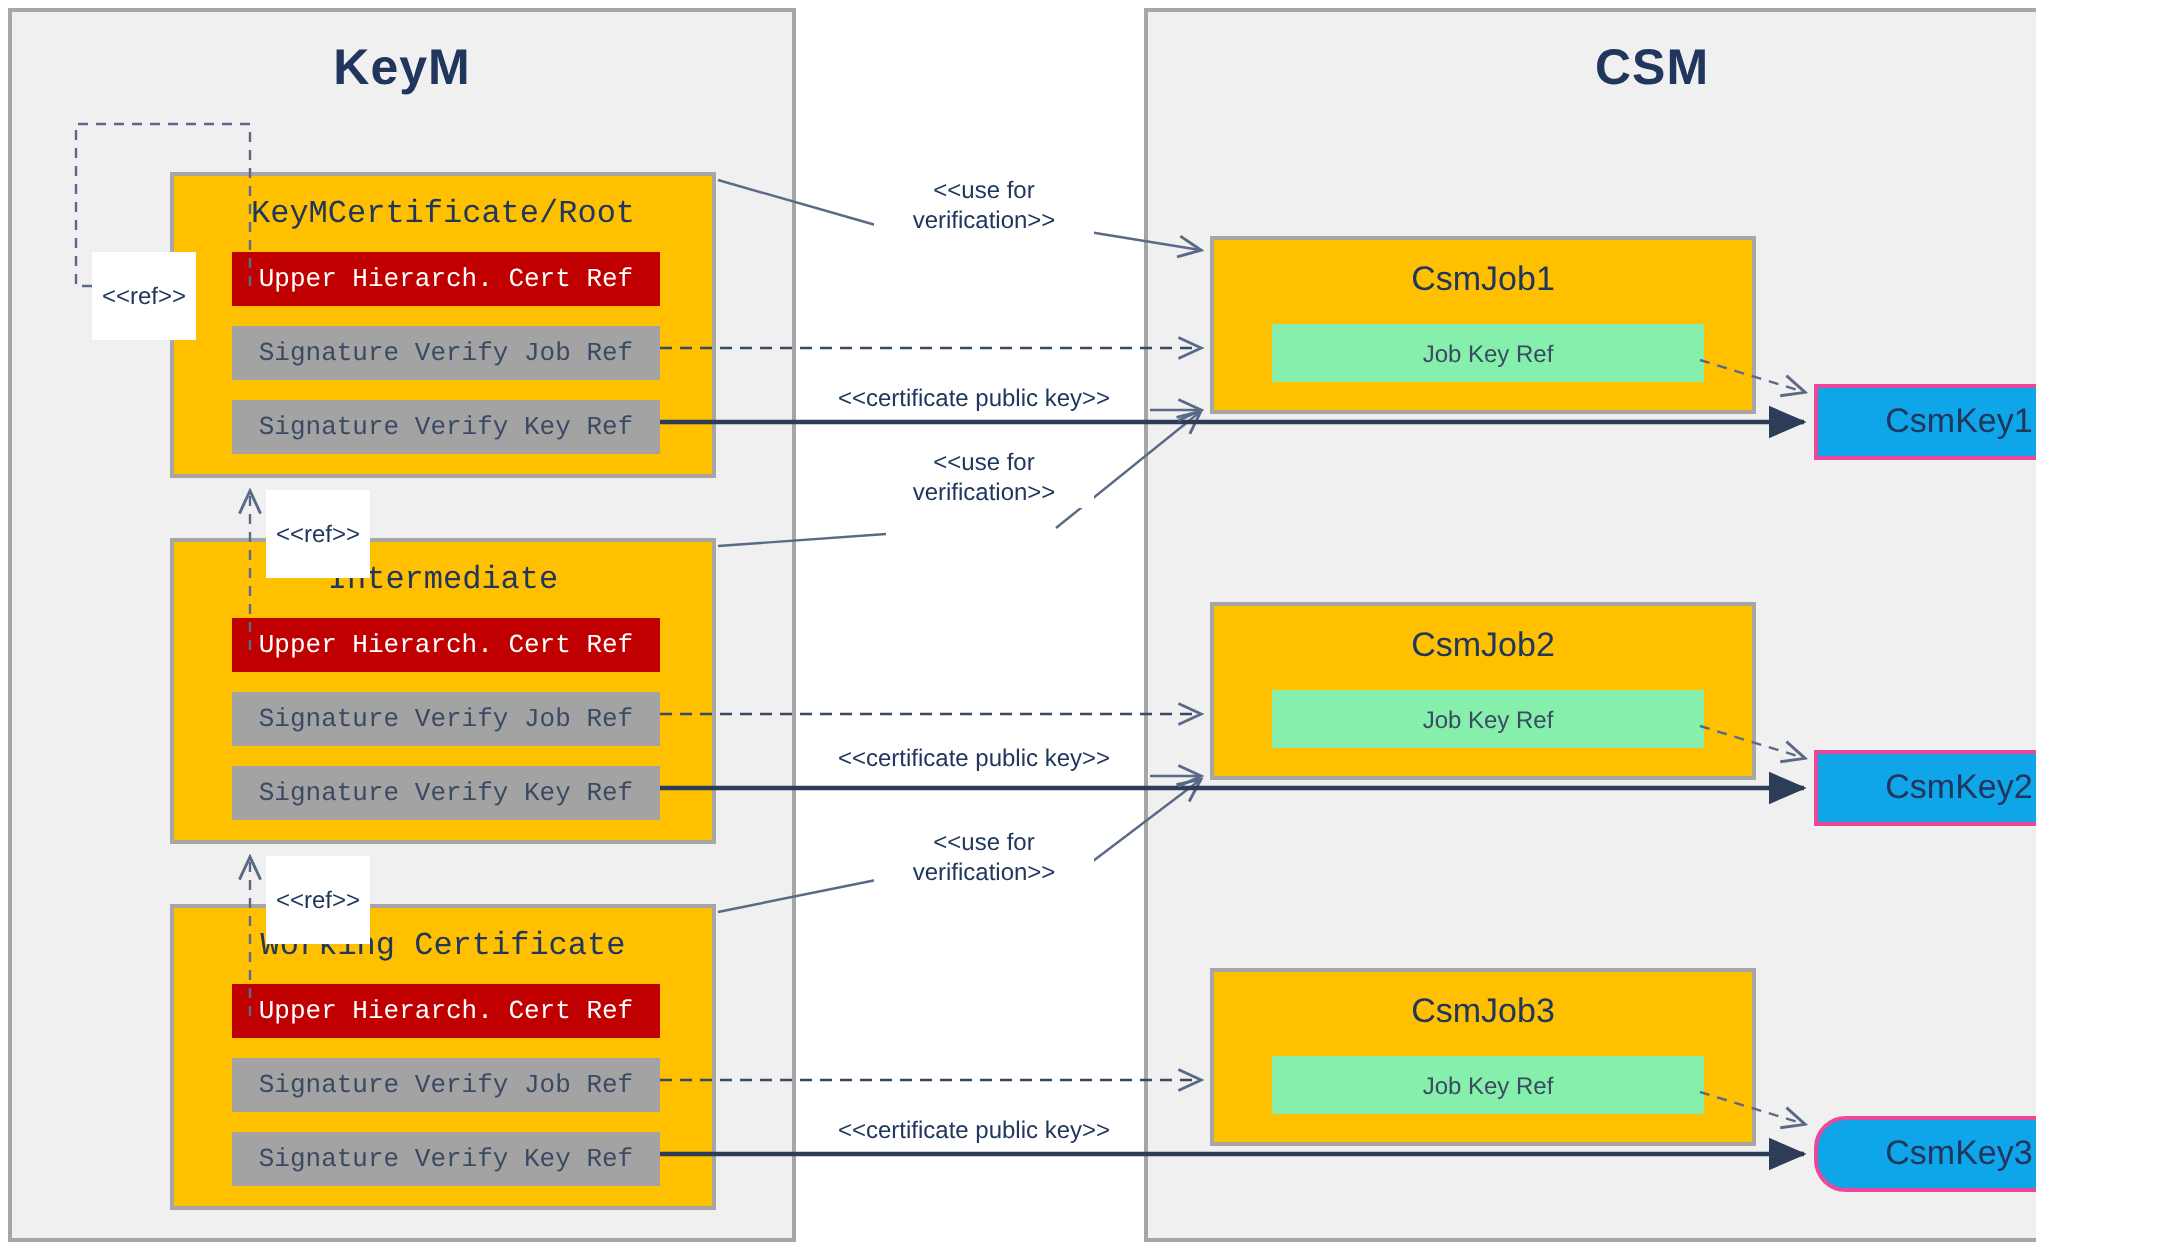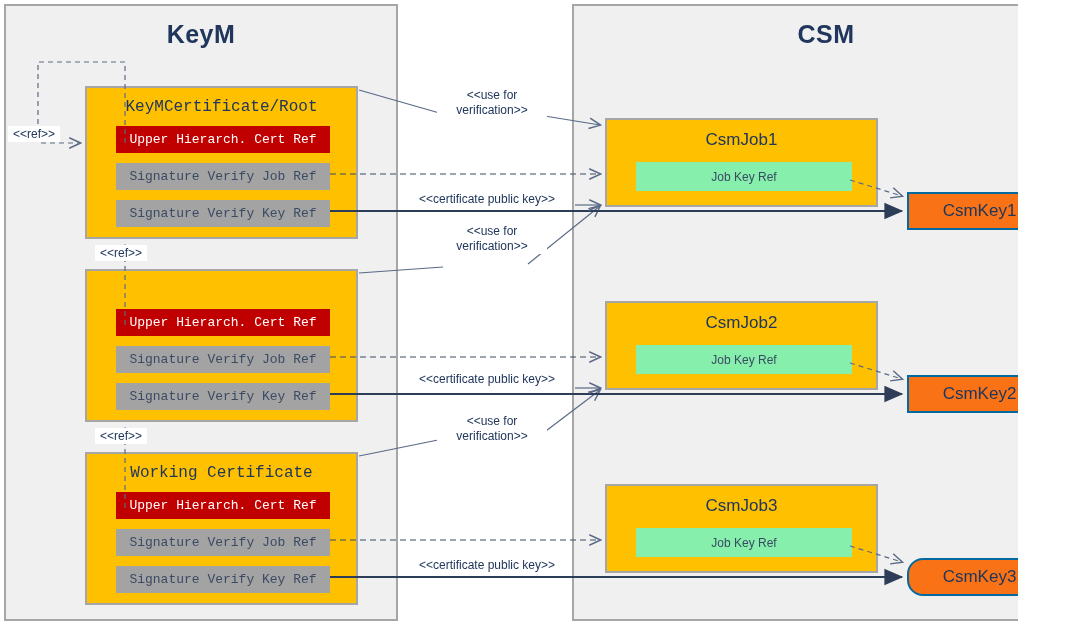--- a/index.html
+++ b/index.html
@@ -82,22 +82,22 @@
     background: #86efac;
     color: #3b4a63;
     box-sizing: border-box;
     display: flex;
     align-items: center;
     justify-content: center;
     font-size: 12px;
   }
   .key-box {
     position: absolute;
-    background: #f97316;
-    border: 2px solid #0369a1;
+    background: #0ea5e9;
+    border: 2px solid #ec4899;
     box-sizing: border-box;
     display: flex;
     align-items: center;
     justify-content: center;
     font-size: 17px;
     color: #20365c;
   }
   .edge-label {
     position: absolute;
     font-size: 12px;
@@ -106,22 +106,23 @@
     text-align: center;
     line-height: 15px;
     white-space: nowrap;
   }
   .ref-label {
     position: absolute;
     font-size: 12px;
     color: #20365c;
     background: #ffffff;
     text-align: center;
-    padding: 1px 5px;
+    padding: 15px 5px;
     white-space: nowrap;
+    margin-left: 38px;
   }
   svg.overlay {
     position: absolute;
     left: 0;
     top: 0;
     width: 1086px;
     height: 625px;
     pointer-events: none;
   }
   .watermark {
@@ -145,20 +146,21 @@
   </div>
 
   <div class="cert-box" style="left:85px; top:86px; width:273px; height:153px;">
     <div class="cert-title" style="top:10px;">KeyMCertificate/Root</div>
     <div class="row row-red" style="left:29px; top:38px; width:214px; height:27px;">Upper Hierarch. Cert Ref</div>
     <div class="row row-grey" style="left:29px; top:75px; width:214px; height:27px;">Signature  Verify Job Ref</div>
     <div class="row row-grey" style="left:29px; top:112px; width:214px; height:27px;">Signature  Verify Key Ref</div>
   </div>
 
   <div class="cert-box" style="left:85px; top:269px; width:273px; height:153px;">
+    <div class="cert-title" style="top:10px;">Intermediate</div>
     <div class="row row-red" style="left:29px; top:38px; width:214px; height:27px;">Upper Hierarch. Cert Ref</div>
     <div class="row row-grey" style="left:29px; top:75px; width:214px; height:27px;">Signature  Verify Job Ref</div>
     <div class="row row-grey" style="left:29px; top:112px; width:214px; height:27px;">Signature  Verify Key Ref</div>
   </div>
 
   <div class="cert-box" style="left:85px; top:452px; width:273px; height:153px;">
     <div class="cert-title" style="top:10px;">Working Certificate</div>
     <div class="row row-red" style="left:29px; top:38px; width:214px; height:27px;">Upper Hierarch. Cert Ref</div>
     <div class="row row-grey" style="left:29px; top:75px; width:214px; height:27px;">Signature  Verify Job Ref</div>
     <div class="row row-grey" style="left:29px; top:112px; width:214px; height:27px;">Signature  Verify Key Ref</div>

